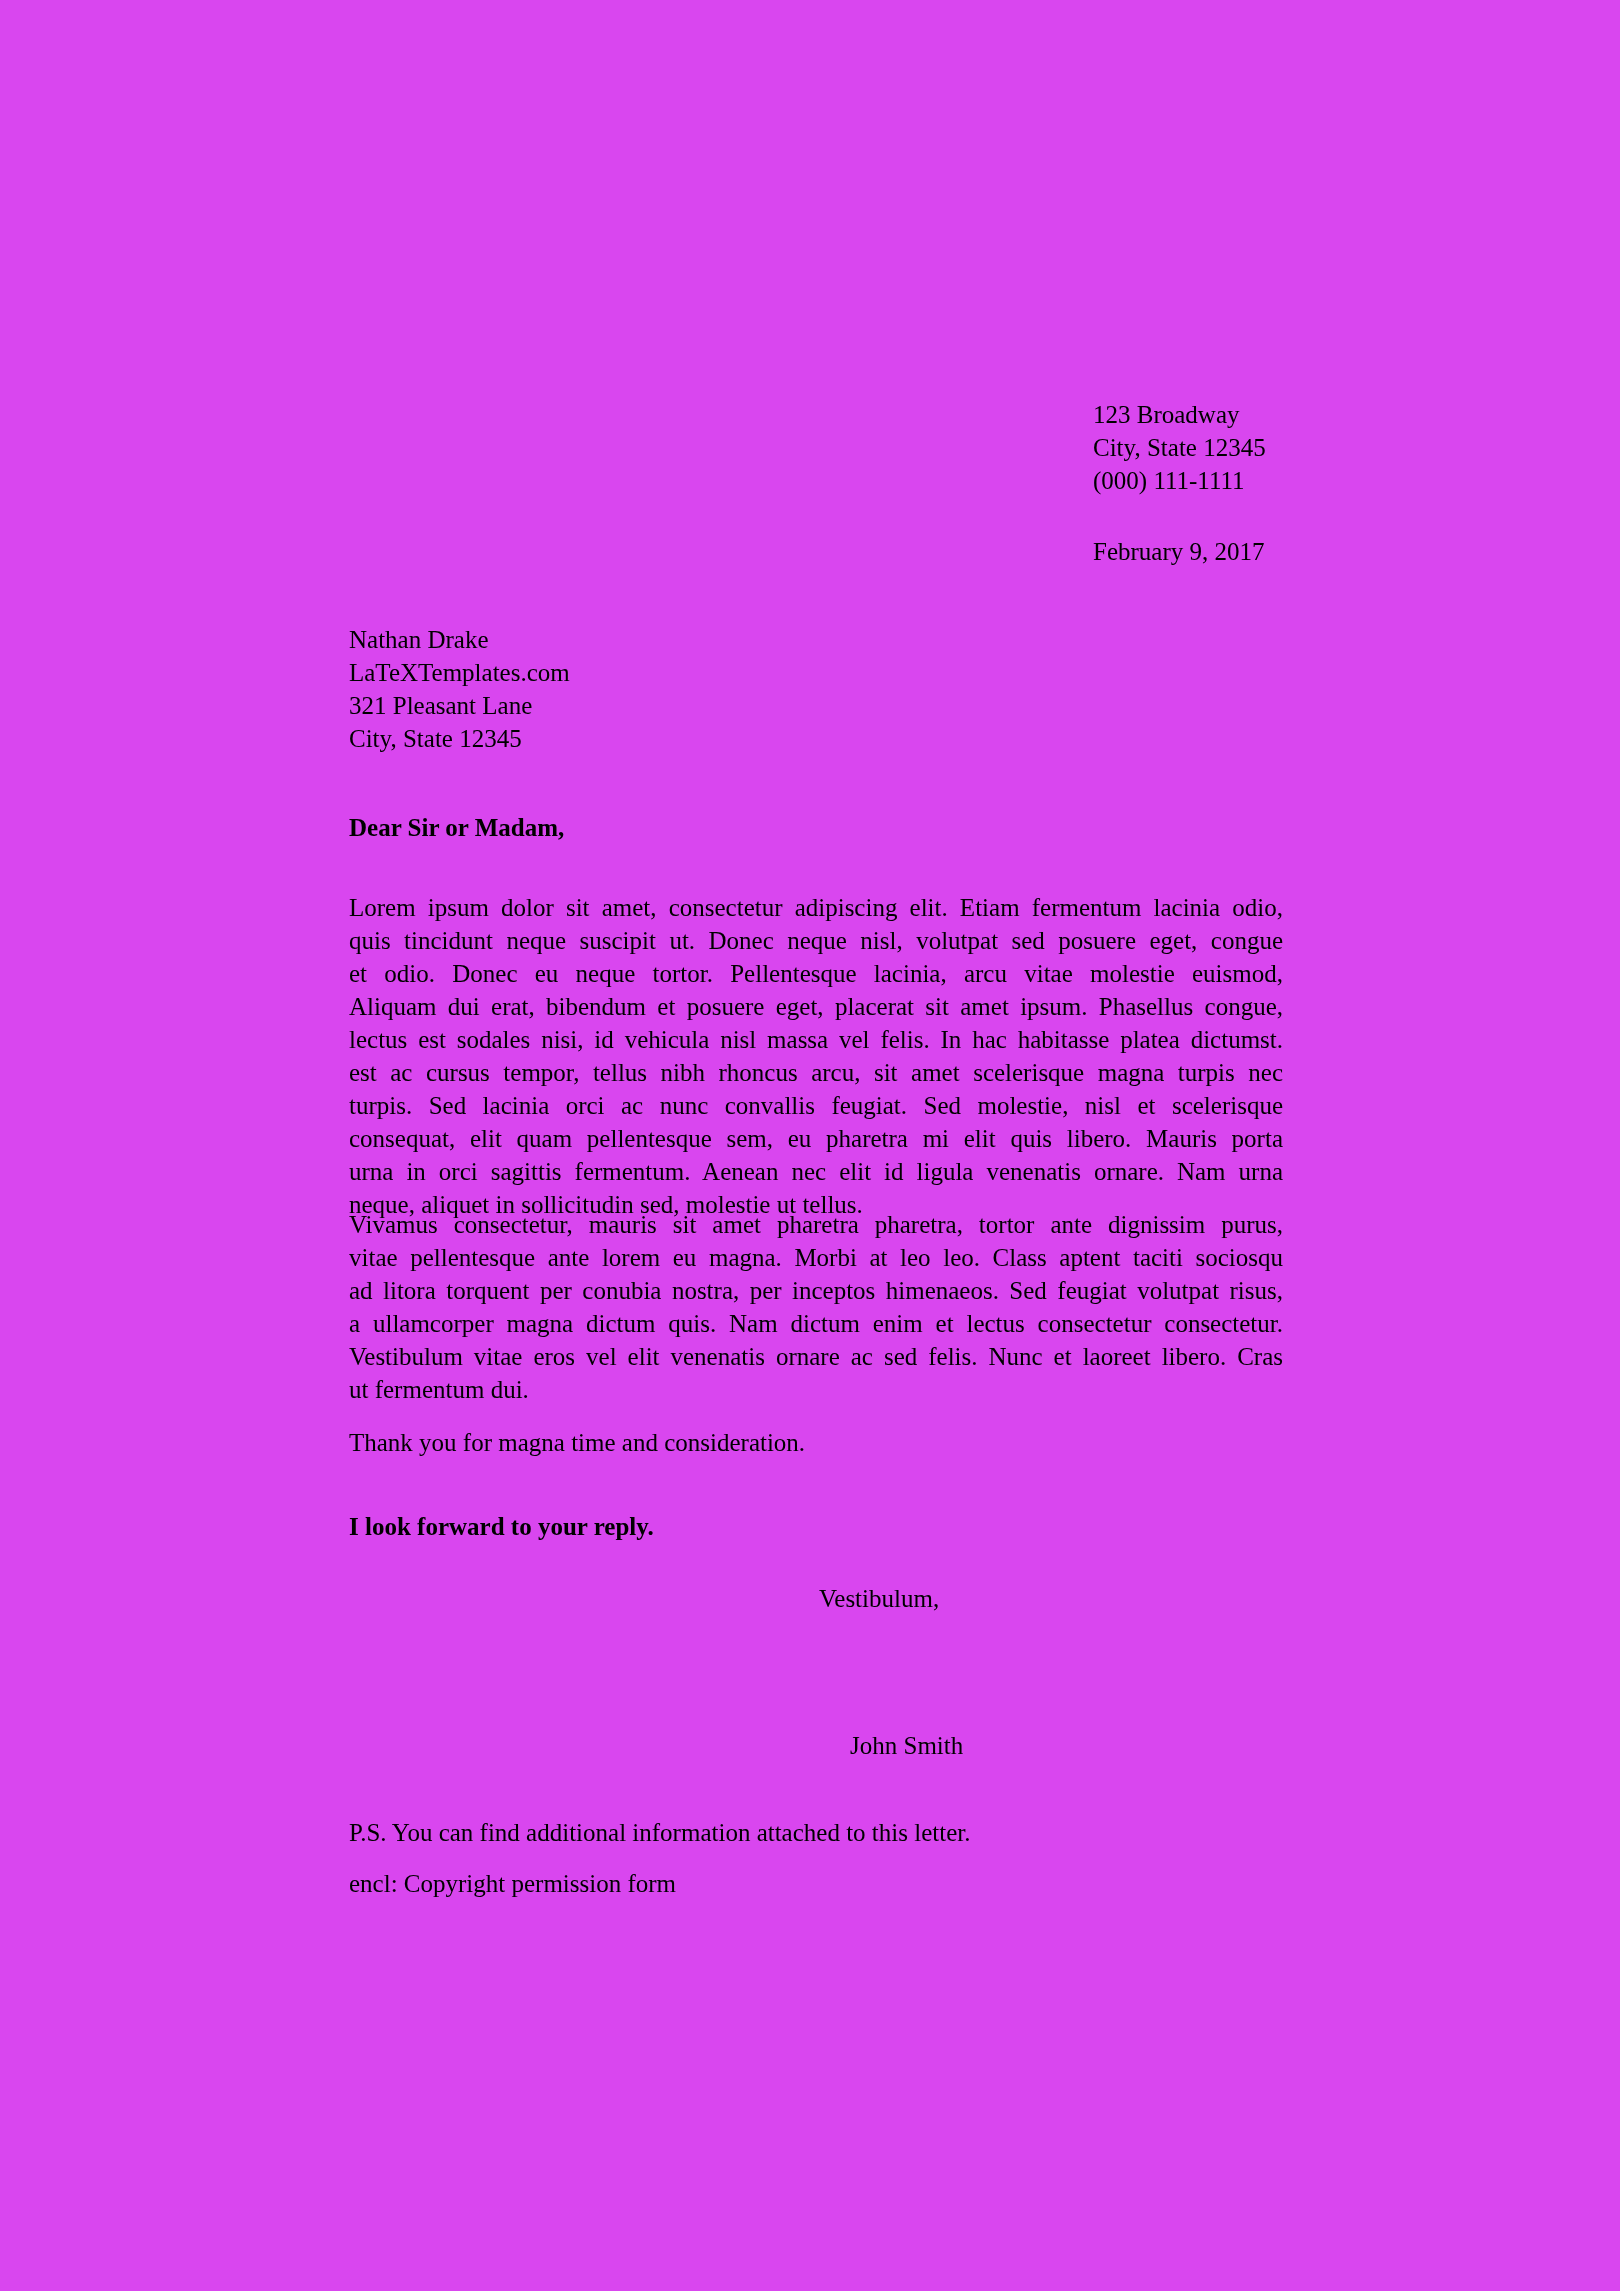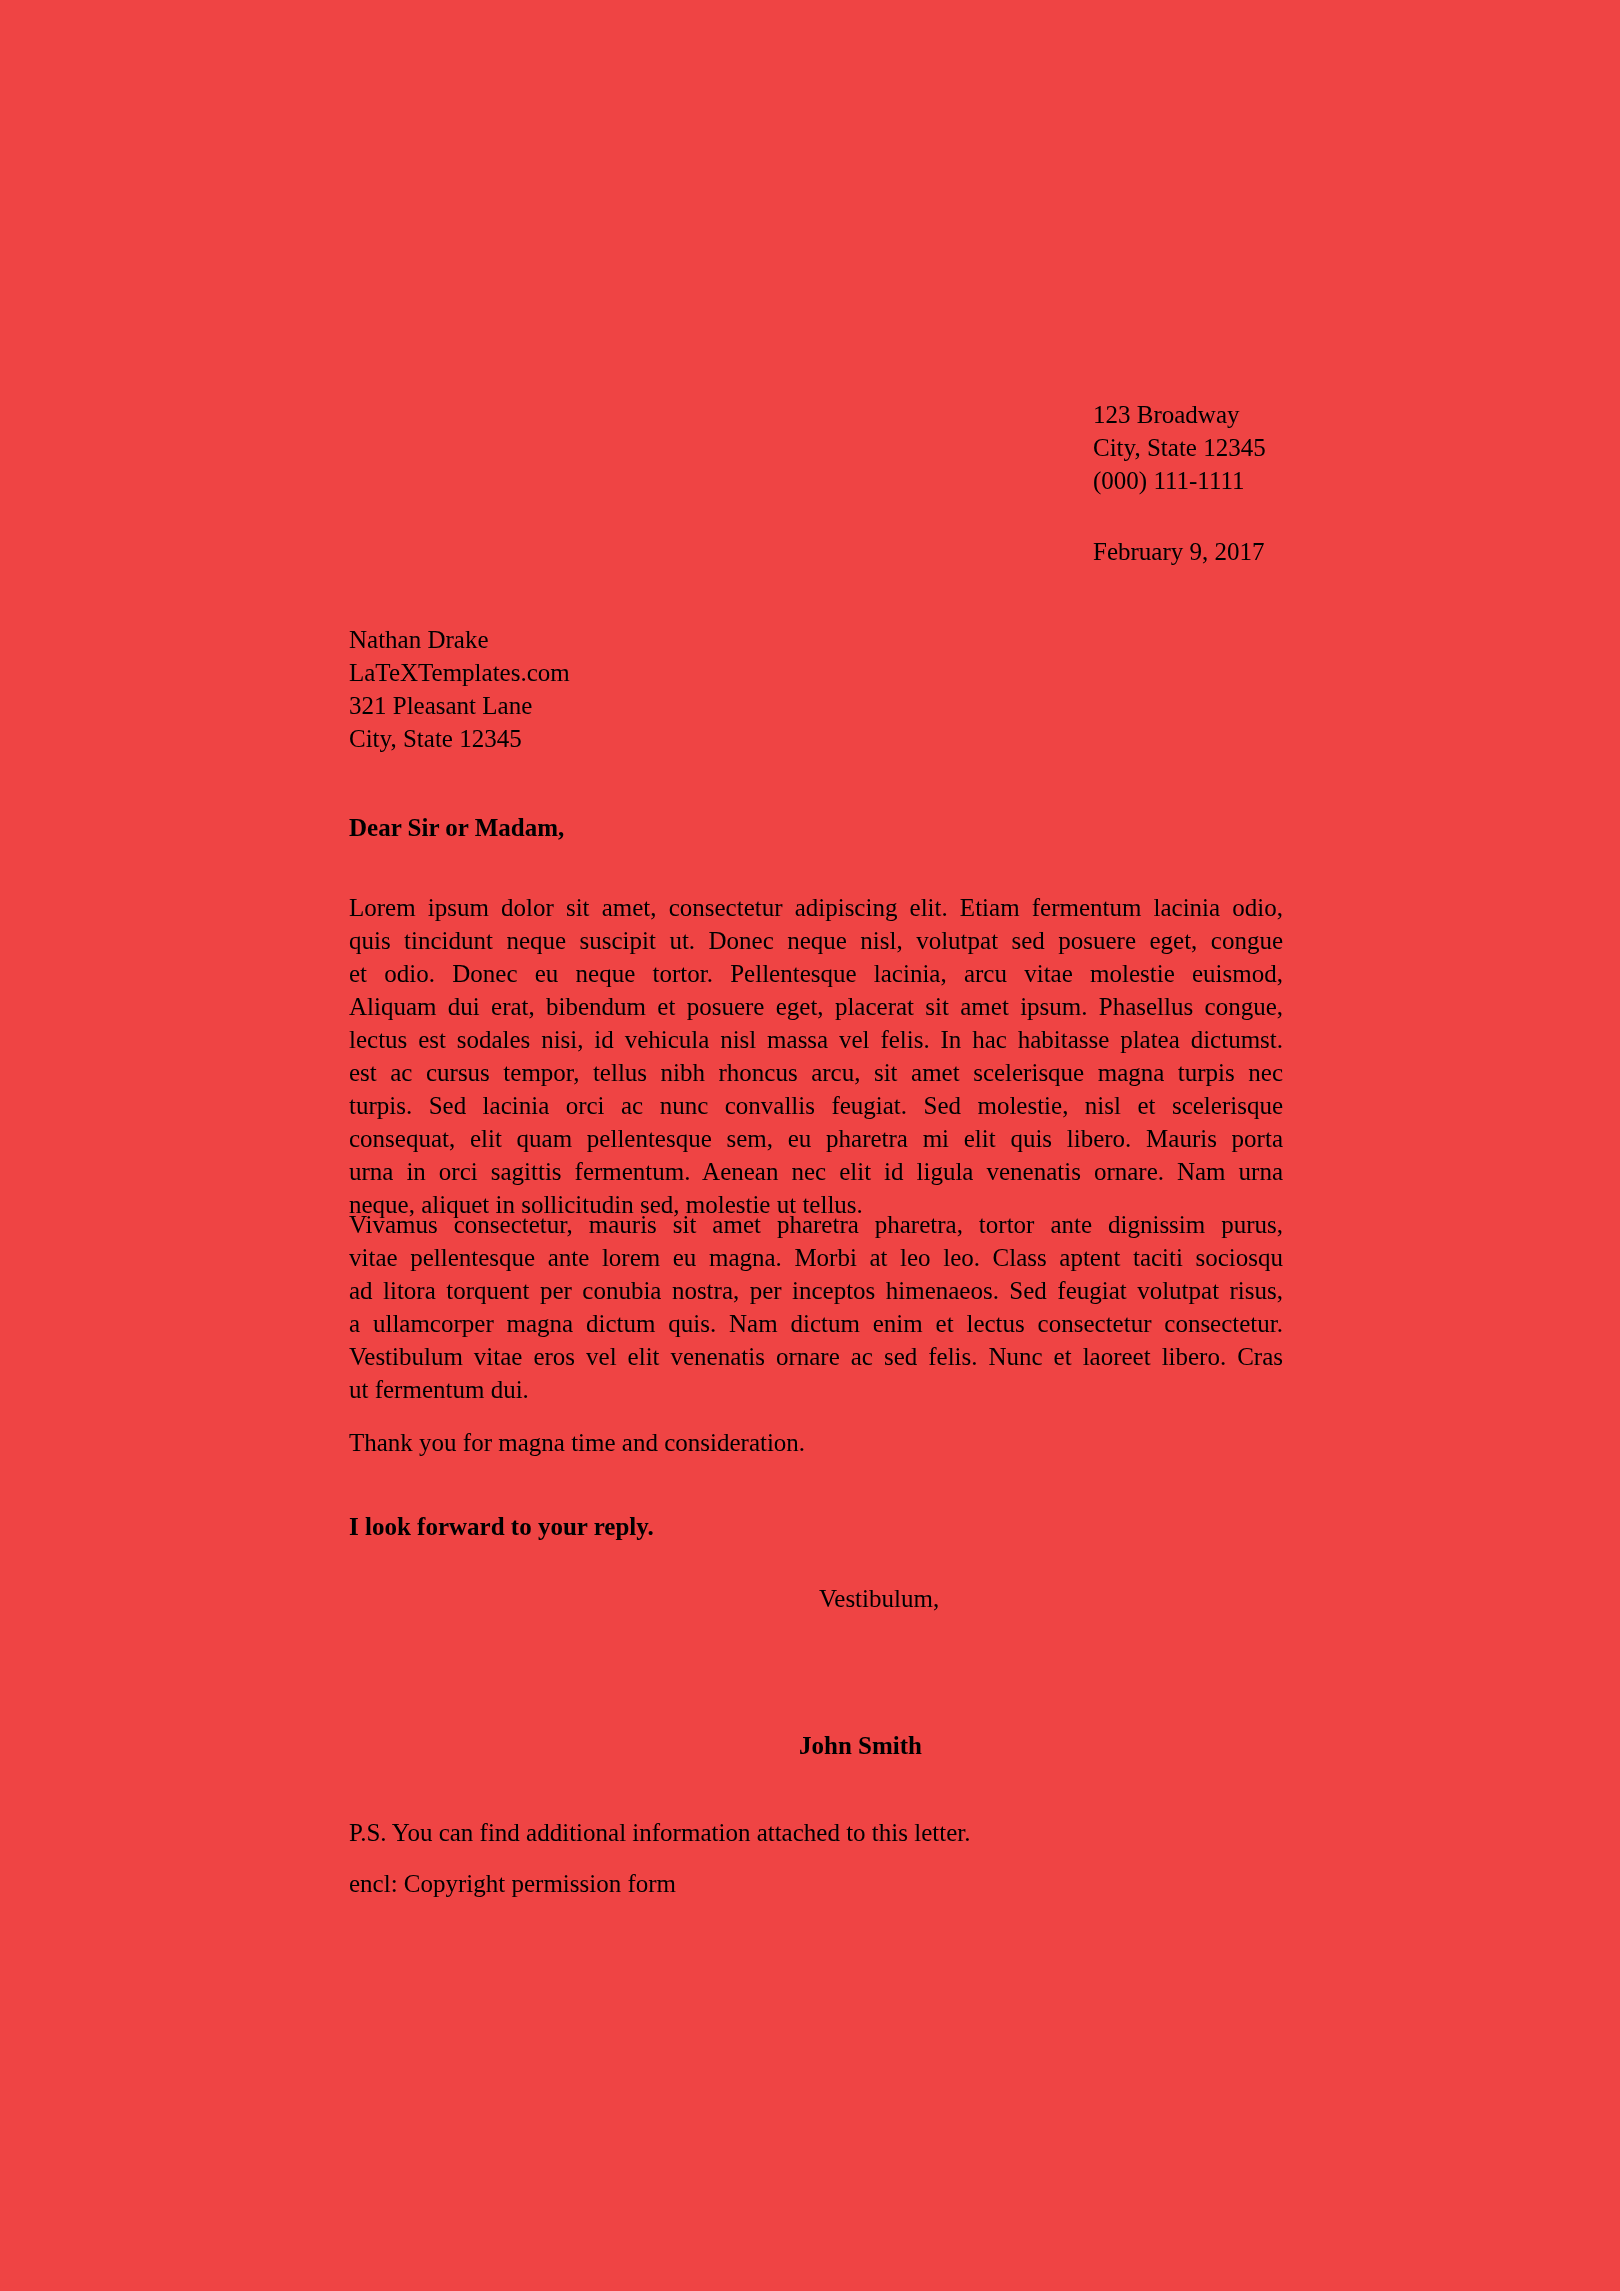--- a/index.html
+++ b/index.html
@@ -1,37 +1,37 @@
 <!DOCTYPE html>
 <html><head>
 <meta charset="utf-8">
 <style>
   html, body { margin: 0; padding: 0; background: #ffffff; }
   body { width: 1620px; height: 2292px; position: relative; overflow: hidden; }
   .page {
     position: absolute; left: 0; top: 0; width: 1620px; height: 2292px;
-    background: #ef4444; color: #000000;
+    background: #d946ef; color: #000000;
     font-family: "Liberation Serif", "DejaVu Serif", serif;
     font-size: 25px; line-height: 33px;
   }
   .block { position: absolute; }
   .line { display: block; white-space: pre; }
   .just { display: block; text-align: justify; text-align-last: justify; white-space: nowrap; }
   .just.last { text-align-last: left; }
   .sender { left: 1093px; top: 398px; }
   .date { left: 1093px; top: 535px; }
   .recipient { left: 349px; top: 623px; }
   .salutation { left: 349px; top: 811px; font-weight: bold; }
   .para { left: 349px; width: 934px; }
   .p1 { top: 863px; margin-top: 28px; }
   .p2 { top: 1208px; }
   .p3 { top: 1426px; }
   .p4 { top: 1510px; font-weight: bold; }
   .closing { left: 819px; top: 1582px; }
-  .signature { left: 799px; top: 1729px; font-weight: bold; }
+  .signature { left: 850px; top: 1729px; }
   .ps { left: 349px; top: 1816px; }
   .encl { left: 349px; top: 1867px; }
 </style>
 </head>
 <body>
 
 <div class="page">
 
   <div class="block sender">
     <span class="line">123 Broadway</span>

